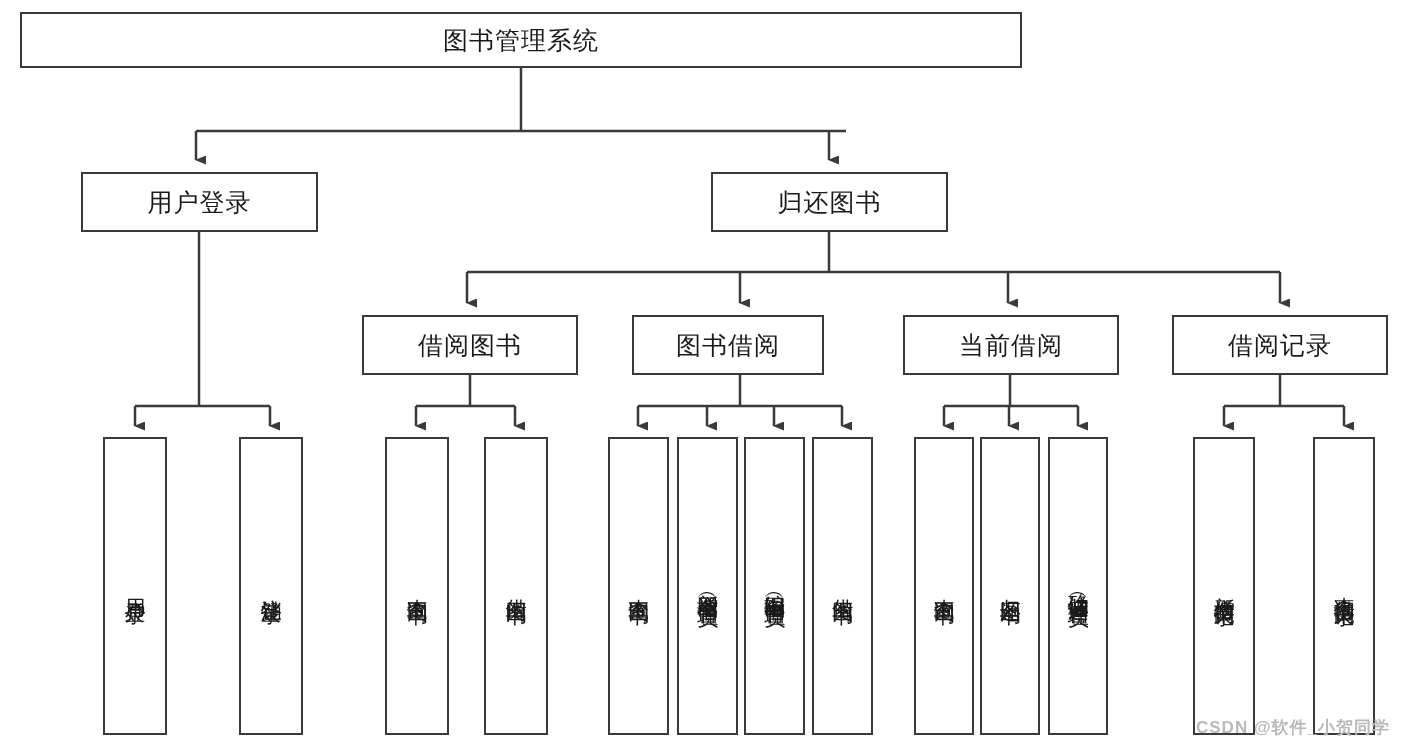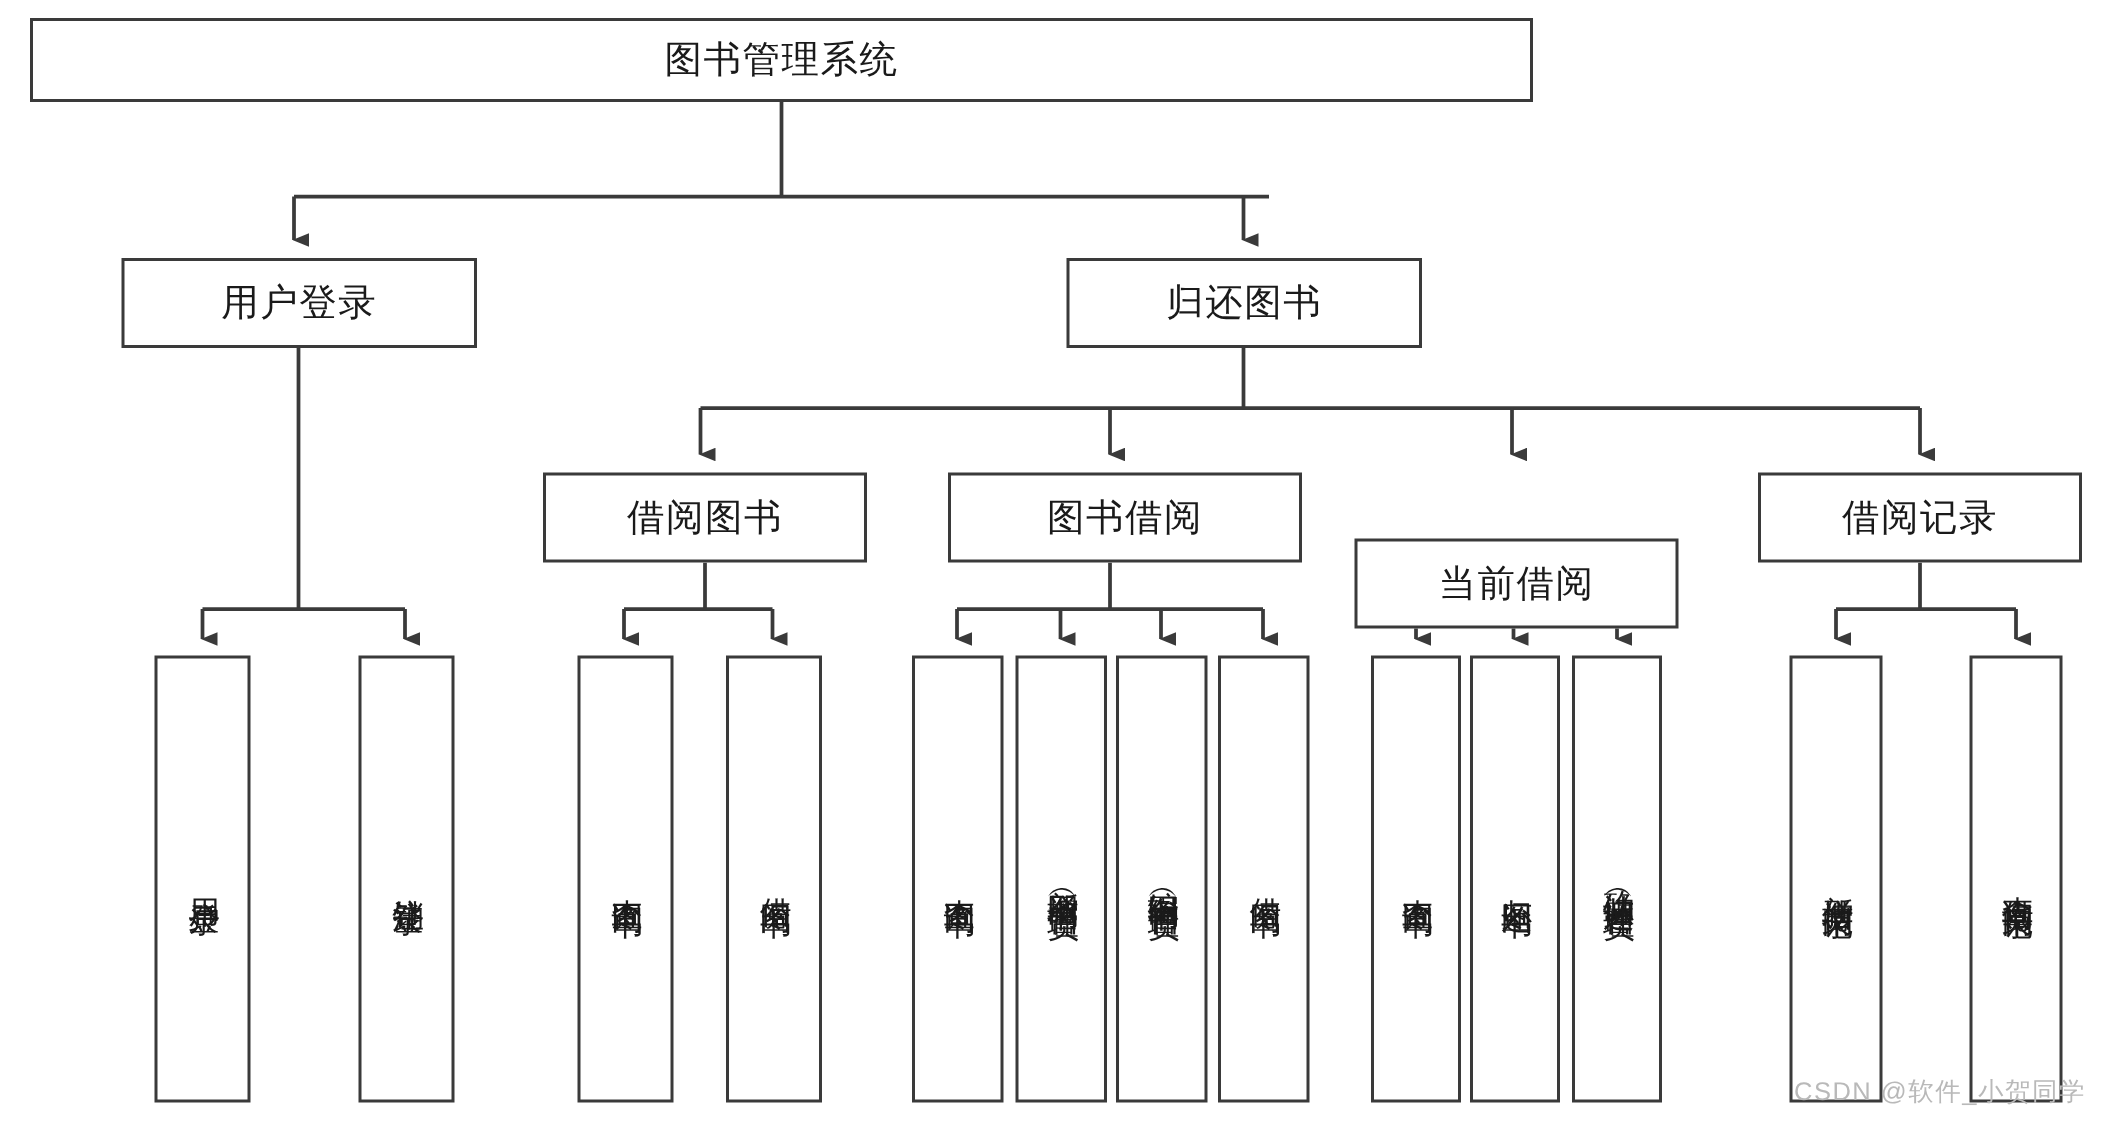--- a/index.html
+++ b/index.html
@@ -54,20 +54,21 @@
     text-orientation: upright;
     display: block;
   }
   .watermark {
     position: absolute;
     font-size: 17px;
     color: #b9b9b9;
     letter-spacing: 1px;
     white-space: nowrap;
     user-select: none;
+    font-weight: bold;
   }
 </style>
 </head>
 <body>
 
 <div id="canvas">
 
   <svg class="edges" viewBox="0 0 1405 747" width="1405" height="747" aria-hidden="true">
     <defs>
       <marker id="arrowhead" markerWidth="9" markerHeight="11" refX="4.5" refY="10" orient="auto" markerUnits="userSpaceOnUse">
@@ -117,22 +118,22 @@
       <path d="M1344,406 L1344,426" marker-end="url(#arrowhead)"></path>
     </g>
   </svg>
 
   <div class="node horiz" style="left:20px; top:12px; width:1002px; height:56px;">图书管理系统</div>
 
   <div class="node horiz" style="left:81px; top:172px; width:237px; height:60px;">用户登录</div>
   <div class="node horiz" style="left:711px; top:172px; width:237px; height:60px;">归还图书</div>
 
   <div class="node horiz" style="left:362px; top:315px; width:216px; height:60px;">借阅图书</div>
-  <div class="node horiz" style="left:632px; top:315px; width:236px; height:60px;">图书借阅</div>
-  <div class="node horiz" style="left:903px; top:315px; width:216px; height:60px;margin-top:44px;">当前借阅</div>
+  <div class="node horiz" style="left:632px; top:315px; width:192px; height:60px;">图书借阅</div>
+  <div class="node horiz" style="left:903px; top:315px; width:216px; height:60px;">当前借阅</div>
   <div class="node horiz" style="left:1172px; top:315px; width:216px; height:60px;">借阅记录</div>
 
   <div class="node vert" style="left:103px; top:437px; width:64px; height:298px;">
     <span>用户登录</span>
   </div>
   <div class="node vert" style="left:239px; top:437px; width:64px; height:298px;">
     <span>注销登录</span>
   </div>
 
   <div class="node vert" style="left:385px; top:437px; width:64px; height:298px;">

